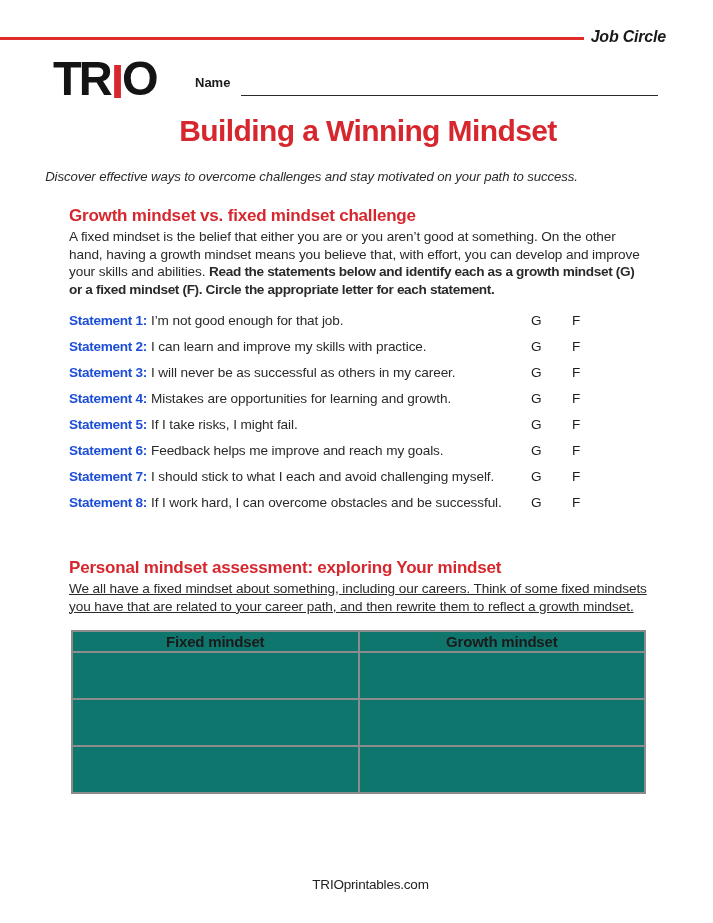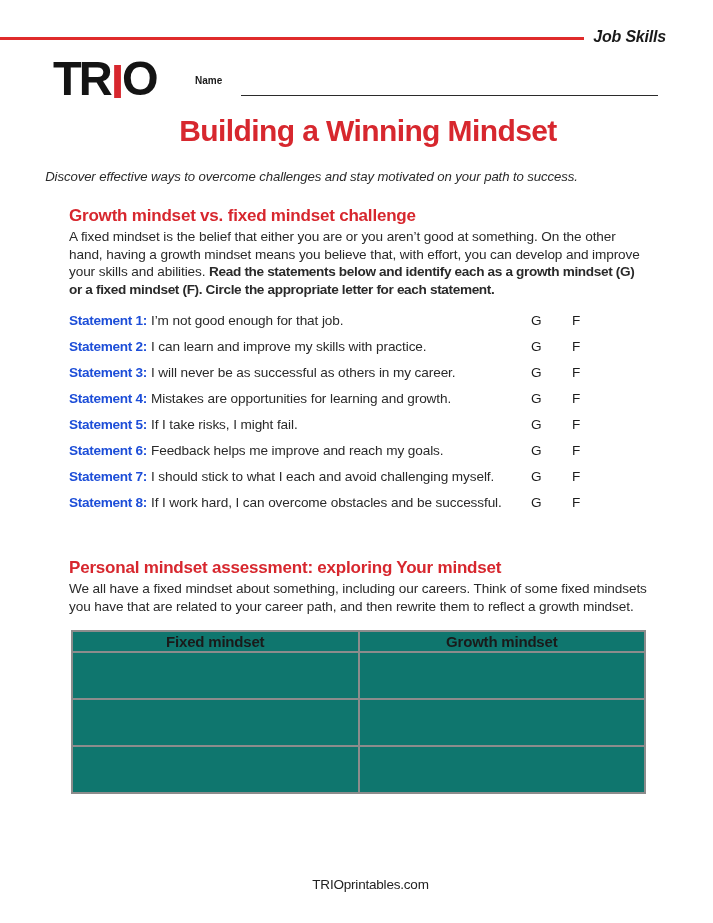--- a/index.html
+++ b/index.html
@@ -46,21 +46,21 @@
   }
   .logo .logo-i {
     color: #d7272e;
     position: relative;
     top: 3px;
     padding: 0 1px;
   }
   .name-row {
     position: absolute;
     left: 195px; top: 75px;
-    font-size: 10px;
+    font-size: 13px;
     font-weight: bold;
     color: #1a1a1a;
   }
   .name-line {
     position: absolute;
     left: 241px; top: 95px;
     width: 417px; height: 0;
     border-bottom: 1.5px solid #2b2b2b;
   }
 
@@ -102,21 +102,21 @@
   .body-para {
     position: absolute;
     left: 69px;
     width: 580px;
     font-size: 13.6px;
     line-height: 17.6px;
     color: #2a2a2a;
     letter-spacing: -0.1px;
   }
   .para-1 { top: 228px; }
-  .para-2 { top: 580px; }
+  .para-2 { top: 580px; text-decoration: underline; }
   .semibold { font-weight: bold; letter-spacing: -0.35px; }
 
   
   .statements {
     position: absolute;
     left: 69px; top: 313px;
     width: 580px;
   }
   .stmt-row {
     position: relative;
@@ -174,21 +174,21 @@
     letter-spacing: -0.2px;
     padding-left: 28px;
   }
 </style>
 </head>
 <body>
 
 <div class="page">
 
   <div class="top-rule"></div>
-  <div class="category">Job Skills</div>
+  <div class="category">Job Circle</div>
 
   <div class="logo"><span>TR</span><span class="logo-i">I</span><span>O</span></div>
 
   <div class="name-row">Name</div>
   <div class="name-line"></div>
 
   <div class="doc-title">Building a Winning Mindset</div>
   <div class="doc-subtitle">Discover effective ways to overcome challenges and stay motivated on your path to success.</div>
 
   <div class="section-heading heading-1">Growth mindset vs. fixed mindset challenge</div>

